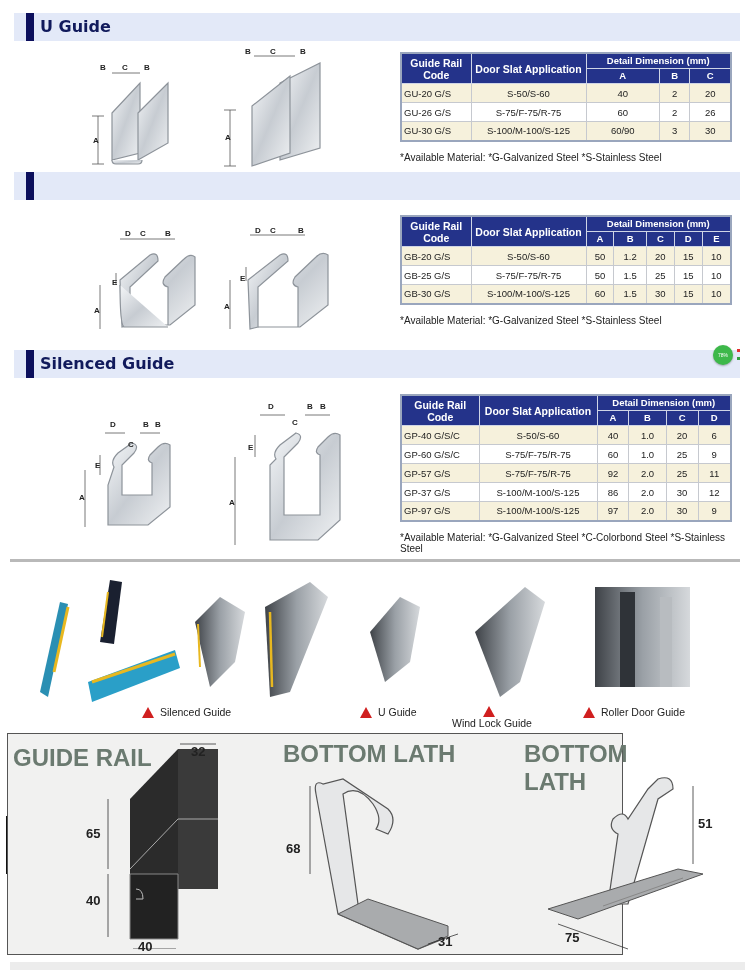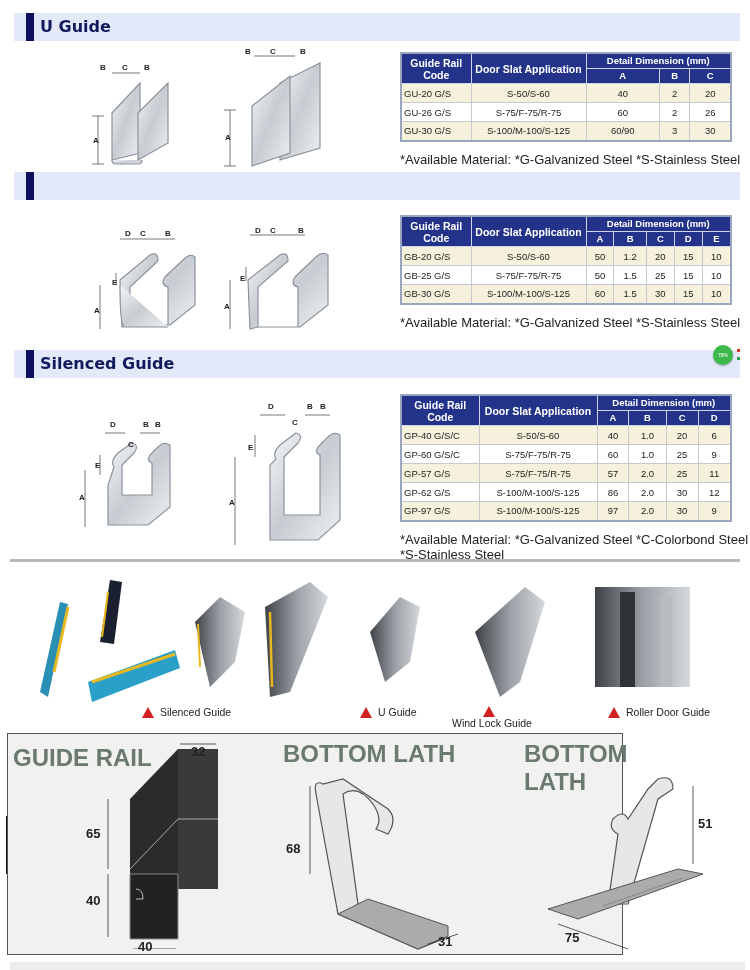--- a/index.html
+++ b/index.html
@@ -7,21 +7,21 @@
   .section-bar { position: absolute; left: 14px; right: 10px; height: 28px; background: #e3e9f8; }
   .section-bar .accent { position: absolute; left: 12px; top: 0; width: 8px; height: 28px; background: #0c0f5c; }
   .section-bar .title { position: absolute; left: 26px; top: 4px; font-weight: bold; font-size: 16px; color: #111a5c; font-family: "DejaVu Sans", sans-serif; }
   table.spec { position: absolute; border-collapse: collapse; font-family: "Liberation Sans", sans-serif; font-size: 9.5px; border: 2px solid #9aa6bd; }
   table.spec th { background: #24338a; color: #ffffff; font-weight: bold; border: 1px solid #cfd5e6; padding: 1px 2px; text-align: center; line-height: 12px; }
   table.spec th.big { font-size: 10.5px; }
   table.spec td { border: 1px solid #c6c9cf; text-align: center; padding: 0 2px; height: 19px; color: #222; }
   table.spec td.code { text-align: left; }
   table.spec tr.odd td { background: #f6f1dc; }
   table.spec tr.even td { background: #ffffff; }
-  .note { position: absolute; font-size: 13px; color: #222; font-family: "Liberation Sans", sans-serif; }
+  .note { position: absolute; font-size: 10px; color: #222; font-family: "Liberation Sans", sans-serif; }
   .diagram { position: absolute; }
   .divider { position: absolute; left: 10px; right: 10px; top: 559px; height: 3px; background: #b9b9b9; }
   .product-label { position: absolute; top: 706px; font-size: 10.5px; color: #222; font-family: "Liberation Sans", sans-serif; display: flex; align-items: center; }
   .product-label .tri { width: 0; height: 0; border-left: 6px solid transparent; border-right: 6px solid transparent; border-bottom: 11px solid #d01f1f; margin-right: 6px; }
   .bottom-panel { position: absolute; left: 7px; top: 733px; width: 616px; height: 222px; background: #f1f1f0; border: 1.5px solid #555; }
   .panel-title { position: absolute; font-family: "Liberation Sans", sans-serif; font-weight: bold; font-size: 24px; color: #6b7a70; letter-spacing: 0px; }
   .dim { position: absolute; font-family: "Liberation Sans", sans-serif; font-weight: bold; font-size: 13px; color: #222; }
   .side-tab { position: absolute; left: 6px; top: 816px; width: 5px; height: 58px; background: #111; }
   .bottom-strip { position: absolute; left: 10px; top: 962px; width: 735px; height: 8px; background: #ececec; }
   .badge { position: absolute; left: 713px; top: 345px; width: 20px; height: 20px; border-radius: 50%; background: #3db84a; color: #fff; font-size: 5px; text-align: center; line-height: 20px; font-family: "Liberation Sans", sans-serif; box-shadow: 0 1px 2px rgba(0,0,0,0.3); }
@@ -259,27 +259,27 @@
       <td class="code">GP-60 G/S/C</td>
       <td>S-75/F-75/R-75</td>
       <td>60</td>
       <td>1.0</td>
       <td>25</td>
       <td>9</td>
     </tr>
     <tr class="odd">
       <td class="code">GP-57 G/S</td>
       <td>S-75/F-75/R-75</td>
-      <td>57</td>
+      <td>92</td>
       <td>2.0</td>
       <td>25</td>
       <td>11</td>
     </tr>
     <tr class="even">
-      <td class="code">GP-62 G/S</td>
+      <td class="code">GP-37 G/S</td>
       <td>S-100/M-100/S-125</td>
       <td>86</td>
       <td>2.0</td>
       <td>30</td>
       <td>12</td>
     </tr>
     <tr class="odd">
       <td class="code">GP-97 G/S</td>
       <td>S-100/M-100/S-125</td>
       <td>97</td>
@@ -328,21 +328,21 @@
   <span>Silenced Guide</span>
 </div>
 <div class="product-label" style="left:360px;">
   <span class="tri"></span>
   <span>U Guide</span>
 </div>
 <div class="product-label" style="left:452px;flex-direction:column;">
   <span class="tri"></span>
   <span>Wind Lock Guide</span>
 </div>
-<div class="product-label" style="left:608px;align-items:flex-end;">
+<div class="product-label" style="left:583px;align-items:flex-end;">
   <span class="tri"></span>
   <span>Roller Door Guide</span>
 </div>
 
 <div class="side-tab"></div>
 <div class="bottom-panel">
   <div class="panel-title" style="left:5px;top:10px;">GUIDE RAIL</div>
   <div class="panel-title" style="left:275px;top:6px;">BOTTOM LATH</div>
   <div class="panel-title" style="left:516px;top:6px;">BOTTOM LATH</div>
 

